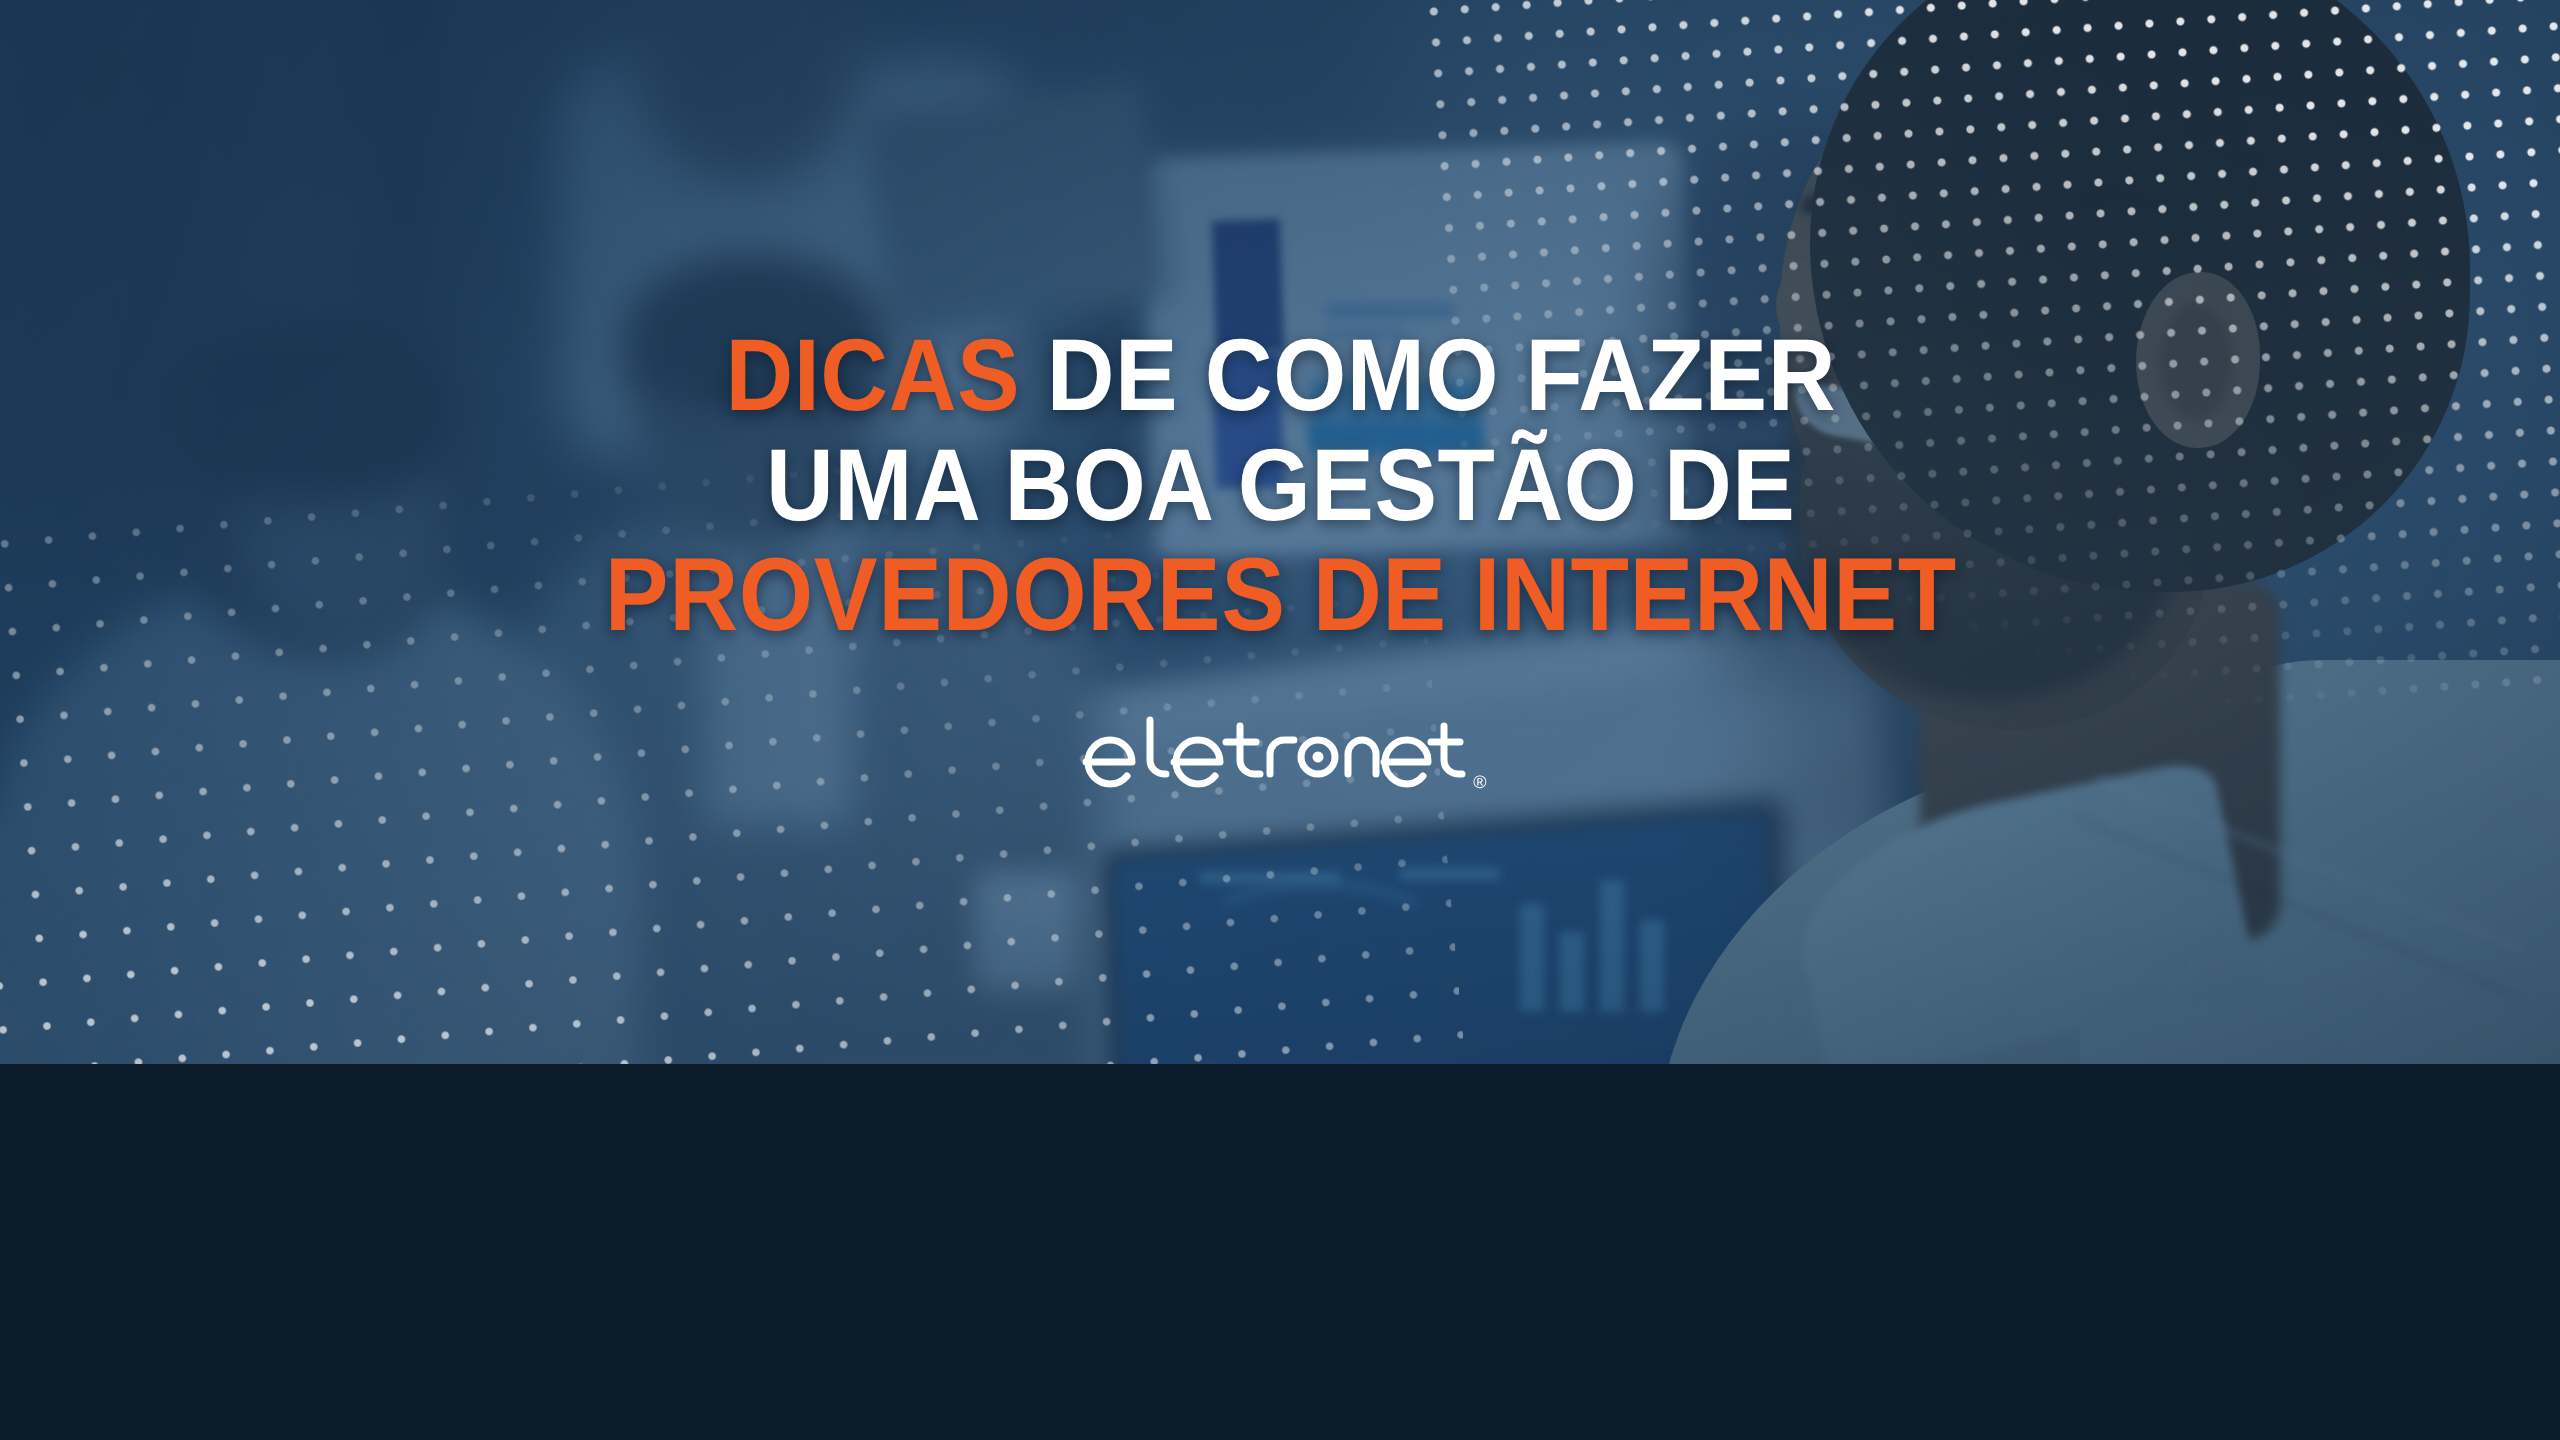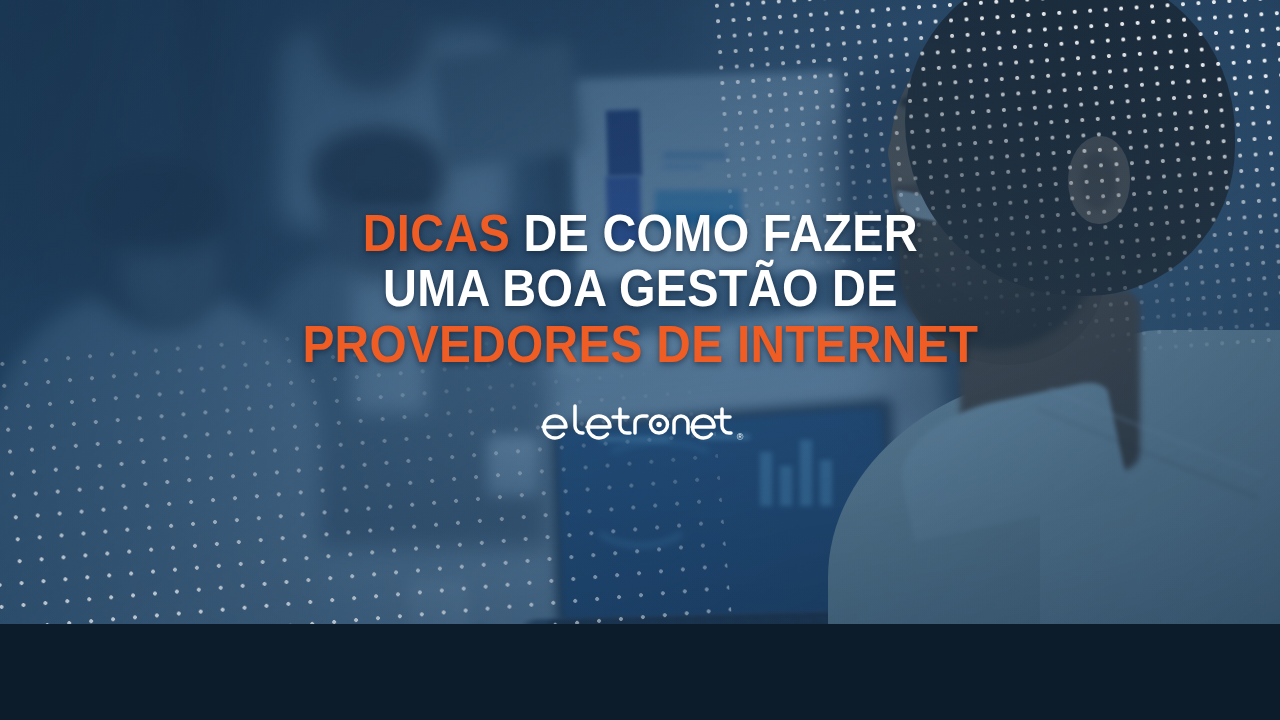--- a/index.html
+++ b/index.html
@@ -1,20 +1,20 @@
 <!DOCTYPE html>
 <html><head>
 <meta charset="utf-8">
 <style>
   * { margin:0; padding:0; box-sizing:border-box; }
   html,body { width:1280px; height:720px; overflow:hidden; background:#0d1c2b; }
 
   .banner{
     position:relative;
-    width:1280px; height:624px;
+    width:1280px; height:532px;
     overflow:hidden;
     font-family:"Liberation Sans", sans-serif;
   }
 
   
   .photo{ position:absolute; inset:0; overflow:hidden; background:#41617d; }
 
   
   .wall-left   { position:absolute; left:-20px;  top:-10px;  width:420px;  height:470px; background:linear-gradient(135deg,#3d5d78 0%,#33506a 60%,#2b465e 100%); filter:blur(26px); }
   .wall-dark   { position:absolute; left:-30px;  top:-30px;  width:150px;  height:300px; background:#24384c; filter:blur(30px); }

